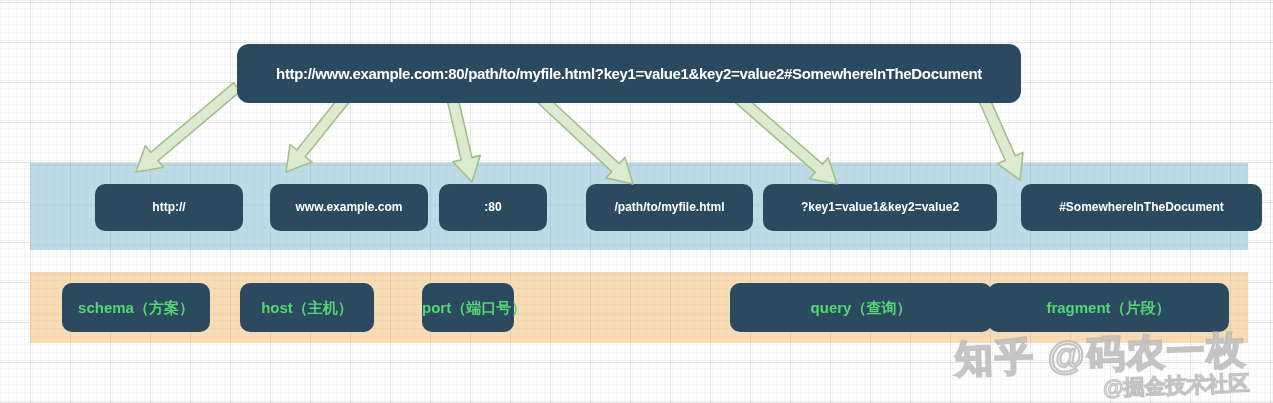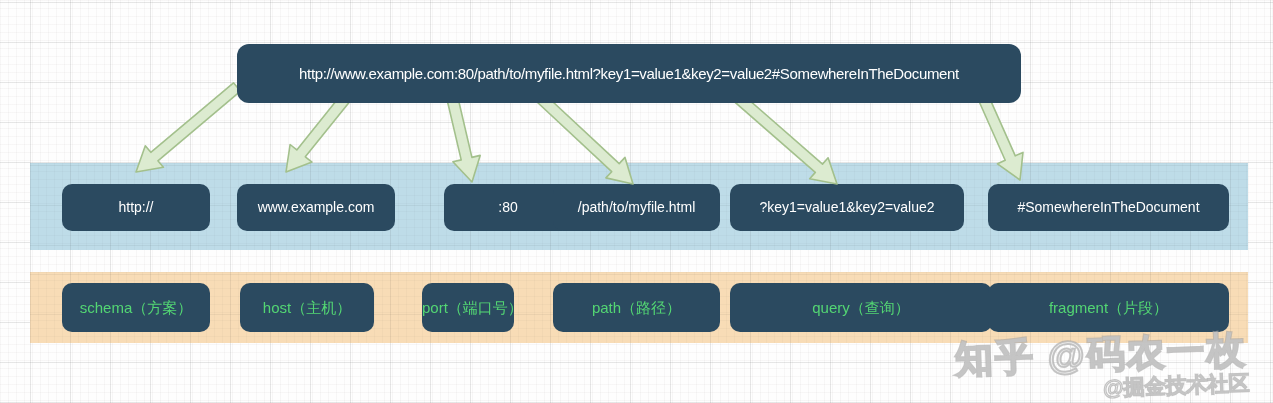--- a/index.html
+++ b/index.html
@@ -27,30 +27,30 @@
     background-size:40px 40px,40px 40px,8px 8px,8px 8px;
     background-position:0 2px,0 2px,0 0,0 0;
   }
   .band-values{top:163px;height:87px;background-color:var(--value-band,#bedce8);}
   .band-labels{top:272px;height:71px;background-color:var(--label-band,#f8dcb6);}
   .darkbox{
     position:absolute;
     background:var(--box,#2b4a60);
     border-radius:10px;
     color:var(--value-text,#ffffff);
-    font-weight:normal;
+    font-weight:bold;
     text-align:center;
     white-space:nowrap;
     z-index:2;
   }
   .url-box{
     left:237px;top:44px;width:784px;height:59px;line-height:59px;
     border-radius:12px;font-size:15px;letter-spacing:-0.35px;z-index:4;
   }
-  .vbox{top:184px;height:47px;line-height:47px;font-size:14px;}
+  .vbox{top:184px;height:47px;line-height:47px;font-size:12px;margin-left:33px;}
   .lbox{top:283px;height:49px;line-height:49px;font-size:15px;color:var(--label-text,#53d673);}
   .arrow-layer{position:absolute;left:0;top:0;width:1273px;height:403px;z-index:3;pointer-events:none;}
   .wm{
     position:absolute;z-index:5;font-weight:bold;
     color:rgba(252,252,252,0.82);
     -webkit-text-stroke:2px rgba(165,165,165,0.6);
     text-shadow:0 0 1px rgba(150,150,150,0.5);
     white-space:nowrap;
   }
   .wm-primary{right:26px;top:324px;font-size:38px;letter-spacing:2px;transform:rotate(-2deg);transform-origin:100% 50%;}
@@ -72,27 +72,26 @@
       <polygon points="233.5,82.8 150.8,152.3 145.3,145.8 136.0,172.0 163.4,167.3 157.9,160.8 240.5,91.2" fill="#dcebd0" stroke="#a3c08c" stroke-width="1.6" stroke-linejoin="round"></polygon>
       <polygon points="347.7,86.6 296.8,149.9 290.1,144.5 286.0,172.0 312.0,162.1 305.3,156.8 356.3,93.4" fill="#dcebd0" stroke="#a3c08c" stroke-width="1.6" stroke-linejoin="round"></polygon>
       <polygon points="444.6,89.3 461.2,159.9 452.9,161.8 472.0,182.0 480.2,155.4 471.9,157.4 455.4,86.7" fill="#dcebd0" stroke="#a3c08c" stroke-width="1.6" stroke-linejoin="round"></polygon>
       <polygon points="526.3,92.0 611.7,171.7 605.9,177.9 633.0,184.0 625.0,157.4 619.2,163.6 533.7,84.0" fill="#dcebd0" stroke="#a3c08c" stroke-width="1.6" stroke-linejoin="round"></polygon>
       <polygon points="723.4,92.1 815.3,172.4 809.7,178.8 837.0,184.0 828.1,157.7 822.5,164.1 730.6,83.9" fill="#dcebd0" stroke="#a3c08c" stroke-width="1.6" stroke-linejoin="round"></polygon>
       <polygon points="975.0,92.2 1005.2,160.3 997.5,163.8 1020.0,180.0 1023.0,152.4 1015.3,155.8 985.0,87.8" fill="#dcebd0" stroke="#a3c08c" stroke-width="1.6" stroke-linejoin="round"></polygon>
     </svg>
 
   <div class="darkbox vbox" style="left:62px;width:148px">http://</div>
   <div class="darkbox vbox" style="left:237px;width:158px">www.example.com</div>
-  <div class="darkbox vbox" style="left:444px;width:128px">:80</div>
+  <div class="darkbox vbox" style="left:406px;width:108px">:80</div>
   <div class="darkbox vbox" style="left:553px;width:167px">/path/to/myfile.html</div>
   <div class="darkbox vbox" style="left:730px;width:234px">?key1=value1&amp;key2=value2</div>
   <div class="darkbox lbox" style="left:62px;width:148px">schema（方案）</div>
 
   <div class="darkbox vbox" style="left:988px;width:241px">#SomewhereInTheDocument</div>
   <div class="darkbox lbox" style="left:240px;width:134px">host（主机）</div>
   <div class="darkbox lbox" style="left:422px;width:92px">port（端口号）</div>
-  <div class="darkbox lbox" style="left:553px;width:167px">path（路径）</div>
   <div class="darkbox lbox" style="left:730px;width:262px">query（查询）</div>
   <div class="darkbox lbox" style="left:988px;width:241px">fragment（片段）</div>
 
   <div class="wm wm-primary">知乎 @码农一枚</div>
   <div class="wm wm-secondary">@掘金技术社区</div>
 </div>
 
 </body></html>

